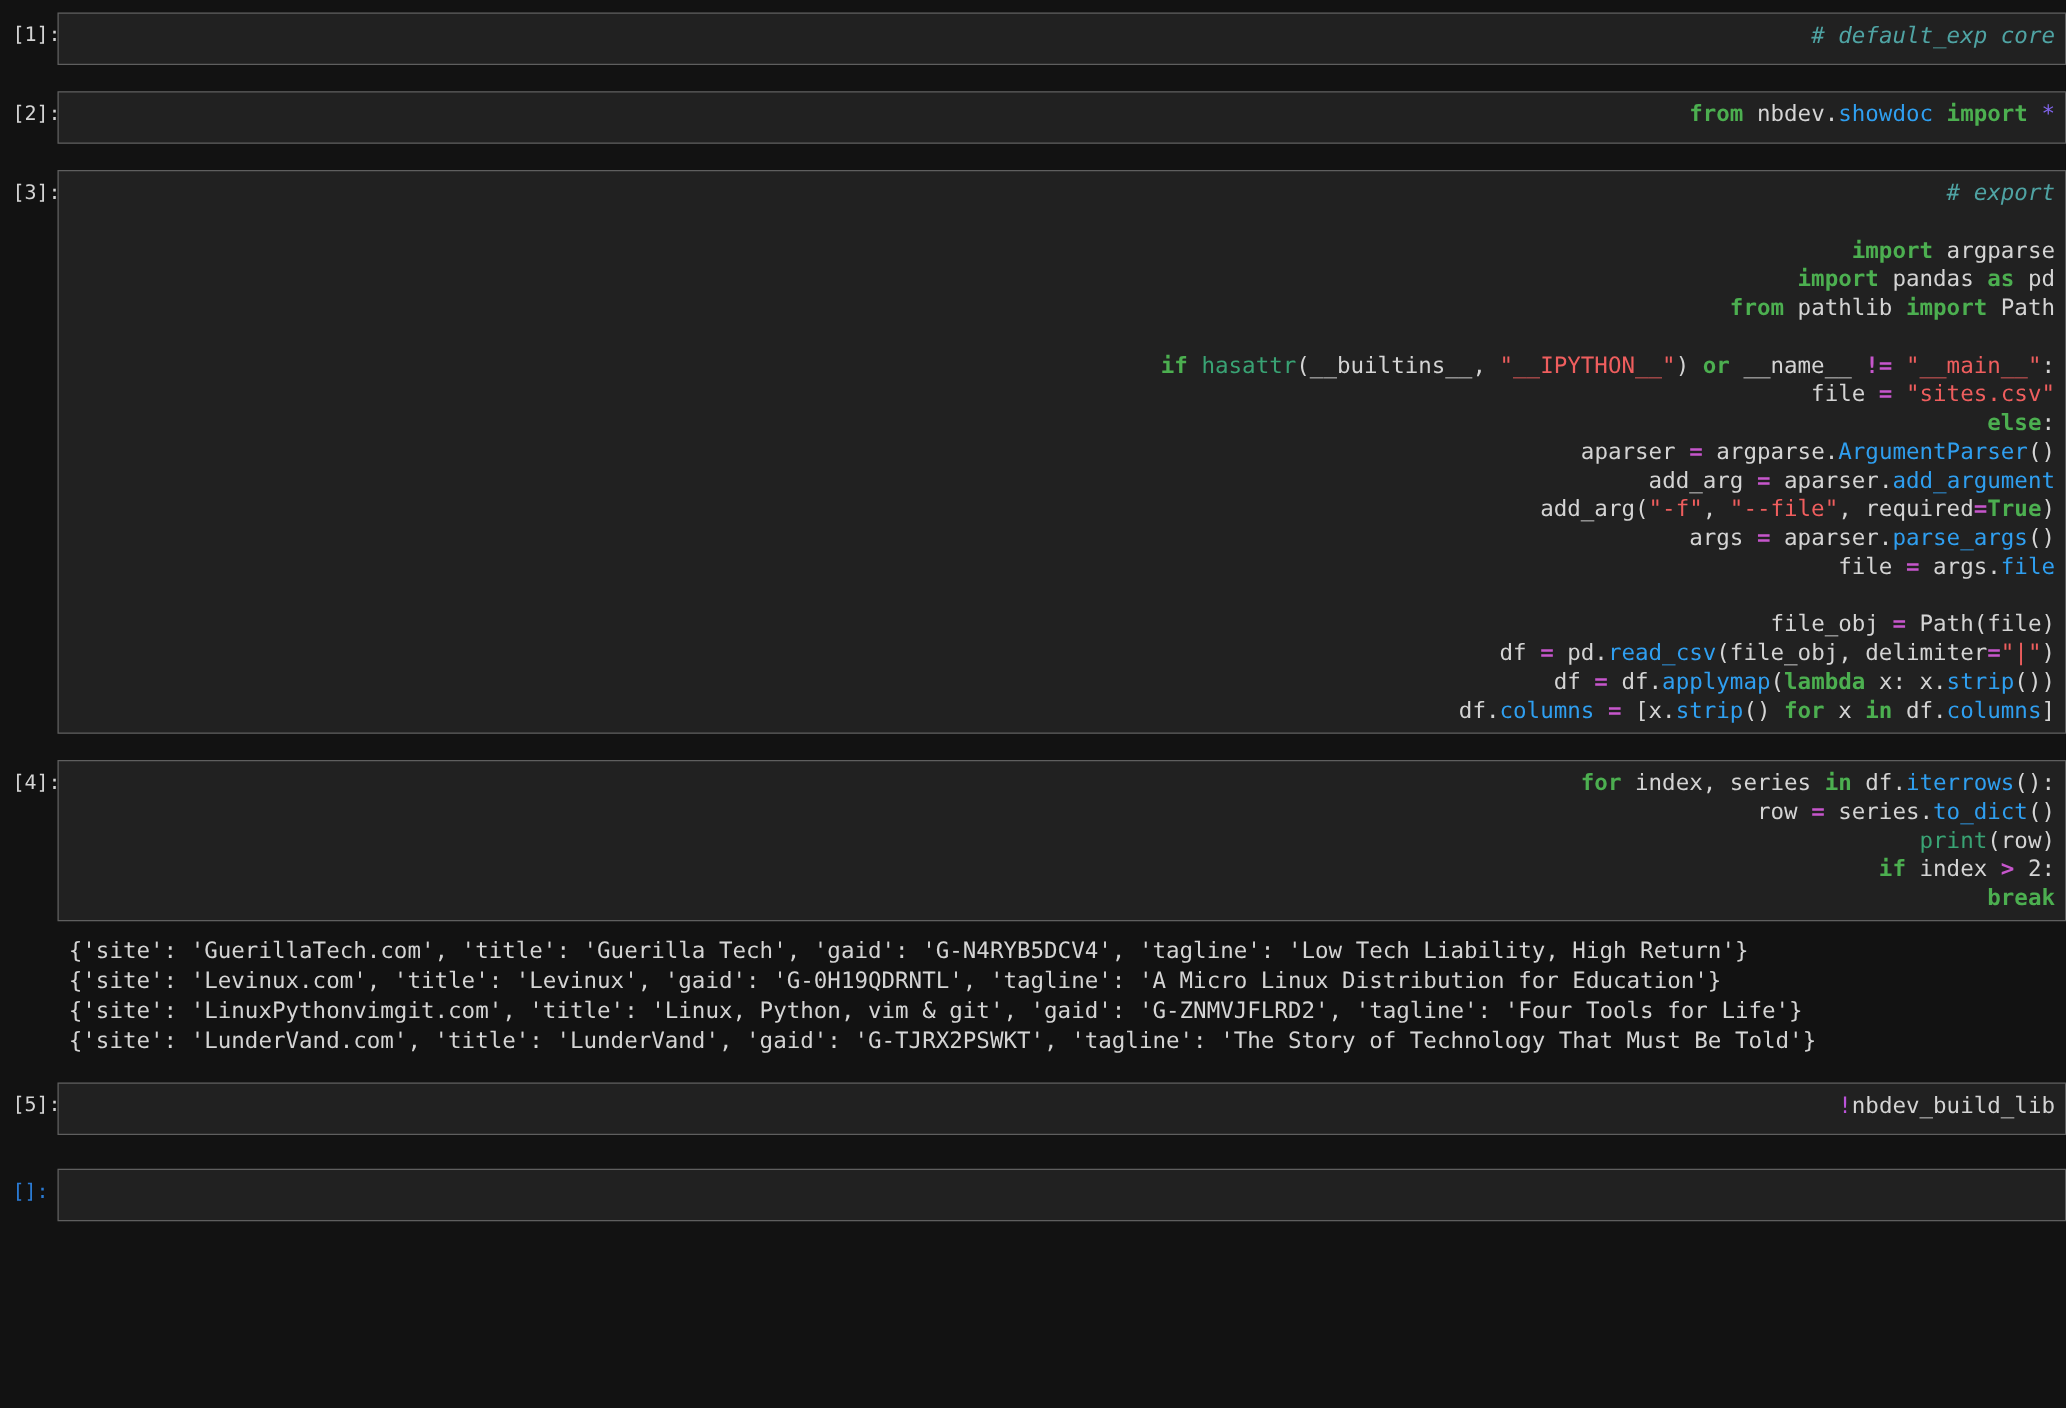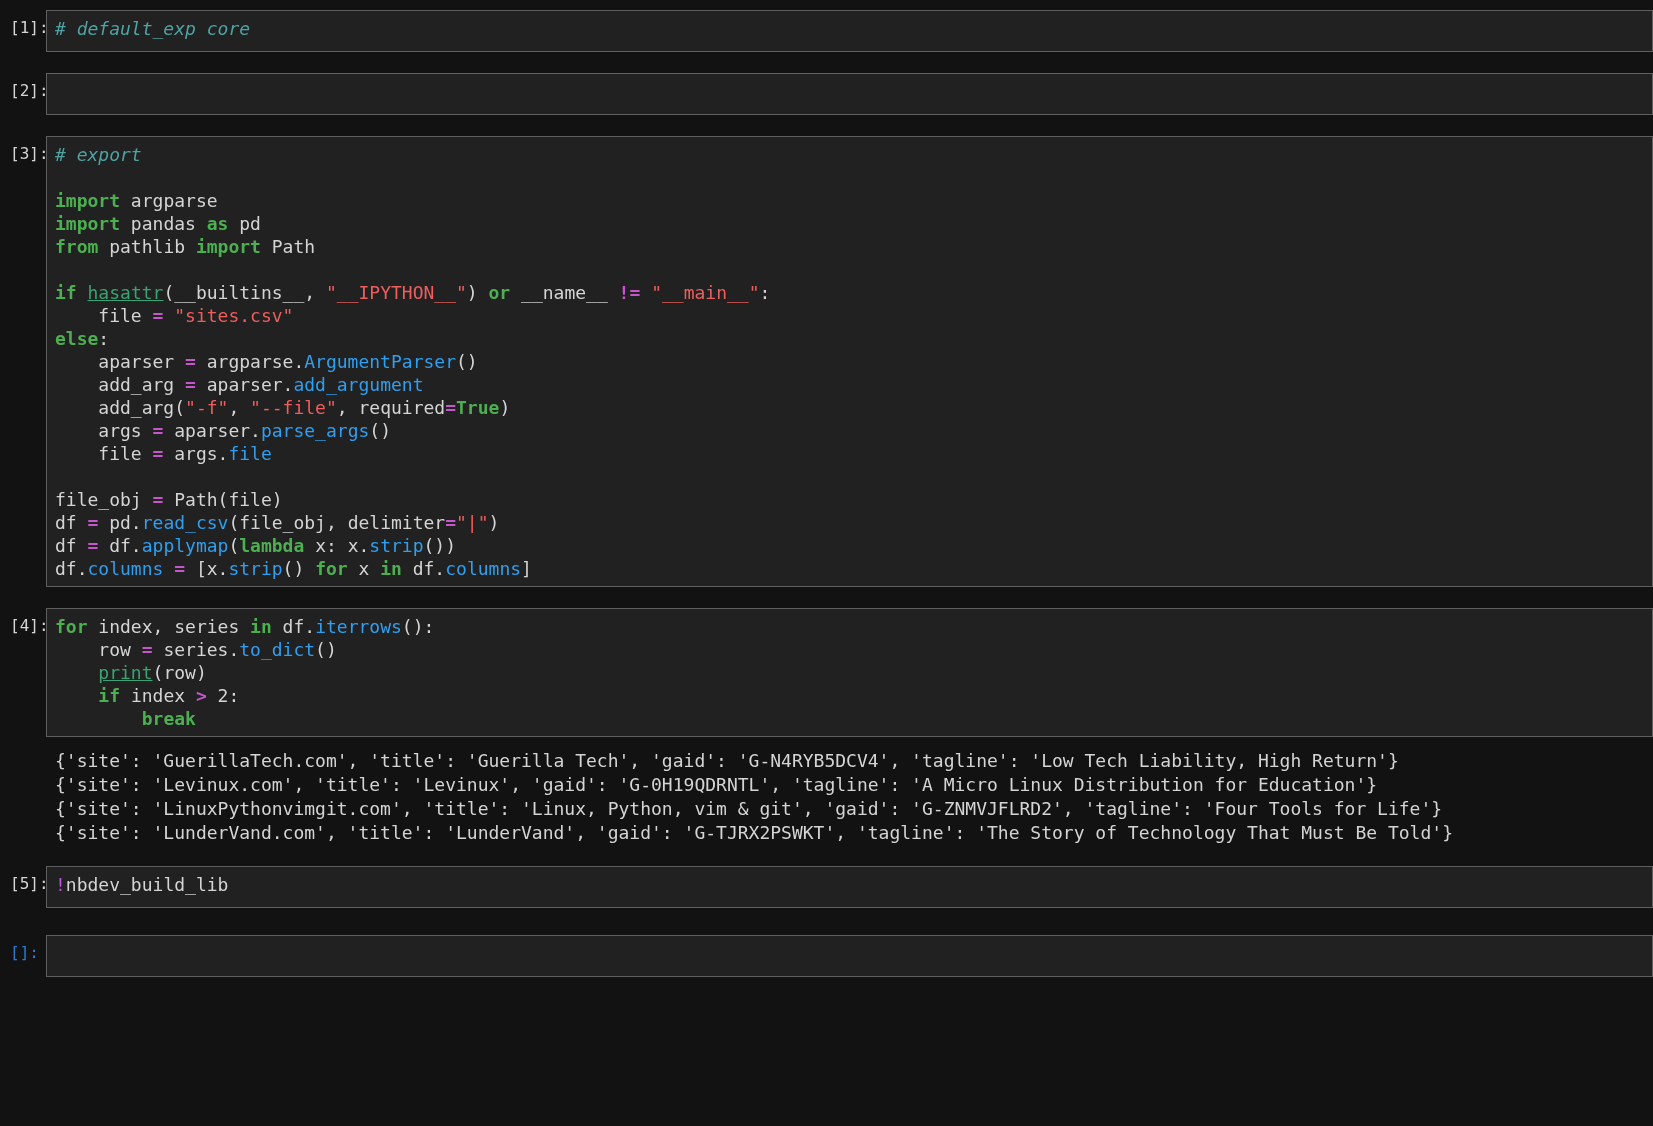--- a/index.html
+++ b/index.html
@@ -18,20 +18,21 @@
     color:var(--prompt,#d4d4d4);
     white-space:nowrap;
   }
   .gutter.active{color:var(--prompt_active,#2b7bd4);}
   .inputbox{
     flex:1;margin-right:0;
     background:var(--cell_background,#212121);
     border:1px solid var(--cell_border,#606060);
     padding:6px 8px;
     min-height:28px;
+    text-align:right;
   }
   pre{margin:0;font-family:inherit;}
   .code{
     font-size:18px;line-height:23px;
     color:var(--text,#d4d4d4);
     white-space:pre;
   }
   .code .line{min-height:23px;}
   .outputrow{display:flex;margin:-9px 0 21px 0;align-items:flex-end;}
   .outputrow .spacer{width:46px;flex:0 0 46px;}
@@ -39,42 +40,42 @@
     font-size:18px;line-height:24px;
     color:var(--text,#d4d4d4);
     white-space:pre;
     padding:0 0 0 9px;
   }
   .cellrow.last{margin-top:27px;}
   
   .tx{color:var(--text,#d4d4d4);}
   .cm{color:var(--comment,#4fa3a3);font-style:italic;}
   .kw{color:var(--keyword,#4CAF50);font-weight:bold;}
-  .bi{color:var(--builtin,#39a374);text-decoration:underline;}
+  .bi{color:var(--builtin,#39a374);}
   .at{color:var(--attribute,#2f9ff0);}
   .st{color:var(--string,#ef5e5e);}
   .op{color:var(--operator,#c656cc);font-weight:bold;}
   .mg{color:var(--magic,#bb53d9);}
   .sr{color:var(--star,#7f63e8);}
   .nb{color:var(--number,#d4d4d4);}
 </style>
 </head>
 <body>
 
 <div class="notebook" id="notebook">
     <div class="cellrow">
       <div class="gutter">[1]:</div>
       <div class="inputbox">
         <pre class="code"><div class="line"><span class="cm"># default_exp core</span></div></pre>
       </div>
     </div>
     <div class="cellrow">
       <div class="gutter">[2]:</div>
       <div class="inputbox">
-        <pre class="code"></pre>
+        <pre class="code"><div class="line"><span class="kw">from</span><span class="tx"> nbdev.</span><span class="at">showdoc</span><span class="tx"> </span><span class="kw">import</span><span class="tx"> </span><span class="sr">*</span></div></pre>
       </div>
     </div>
     <div class="cellrow">
       <div class="gutter">[3]:</div>
       <div class="inputbox">
         <pre class="code"><div class="line"><span class="cm"># export</span></div><div class="line">&nbsp;</div><div class="line"><span class="kw">import</span><span class="tx"> argparse</span></div><div class="line"><span class="kw">import</span><span class="tx"> pandas </span><span class="kw">as</span><span class="tx"> pd</span></div><div class="line"><span class="kw">from</span><span class="tx"> pathlib </span><span class="kw">import</span><span class="tx"> Path</span></div><div class="line">&nbsp;</div><div class="line"><span class="kw">if</span><span class="tx"> </span><span class="bi">hasattr</span><span class="tx">(__builtins__, </span><span class="st">"__IPYTHON__"</span><span class="tx">) </span><span class="kw">or</span><span class="tx"> __name__ </span><span class="op">!=</span><span class="tx"> </span><span class="st">"__main__"</span><span class="tx">:</span></div><div class="line"><span class="tx">    file </span><span class="op">=</span><span class="tx"> </span><span class="st">"sites.csv"</span></div><div class="line"><span class="kw">else</span><span class="tx">:</span></div><div class="line"><span class="tx">    aparser </span><span class="op">=</span><span class="tx"> argparse.</span><span class="at">ArgumentParser</span><span class="tx">()</span></div><div class="line"><span class="tx">    add_arg </span><span class="op">=</span><span class="tx"> aparser.</span><span class="at">add_argument</span></div><div class="line"><span class="tx">    add_arg(</span><span class="st">"-f"</span><span class="tx">, </span><span class="st">"--file"</span><span class="tx">, required</span><span class="op">=</span><span class="kw">True</span><span class="tx">)</span></div><div class="line"><span class="tx">    args </span><span class="op">=</span><span class="tx"> aparser.</span><span class="at">parse_args</span><span class="tx">()</span></div><div class="line"><span class="tx">    file </span><span class="op">=</span><span class="tx"> args.</span><span class="at">file</span></div><div class="line">&nbsp;</div><div class="line"><span class="tx">file_obj </span><span class="op">=</span><span class="tx"> Path(file)</span></div><div class="line"><span class="tx">df </span><span class="op">=</span><span class="tx"> pd.</span><span class="at">read_csv</span><span class="tx">(file_obj, delimiter</span><span class="op">=</span><span class="st">"|"</span><span class="tx">)</span></div><div class="line"><span class="tx">df </span><span class="op">=</span><span class="tx"> df.</span><span class="at">applymap</span><span class="tx">(</span><span class="kw">lambda</span><span class="tx"> x: x.</span><span class="at">strip</span><span class="tx">())</span></div><div class="line"><span class="tx">df.</span><span class="at">columns</span><span class="tx"> </span><span class="op">=</span><span class="tx"> [x.</span><span class="at">strip</span><span class="tx">() </span><span class="kw">for</span><span class="tx"> x </span><span class="kw">in</span><span class="tx"> df.</span><span class="at">columns</span><span class="tx">]</span></div></pre>
       </div>
     </div>
     <div class="cellrow">
       <div class="gutter">[4]:</div>

